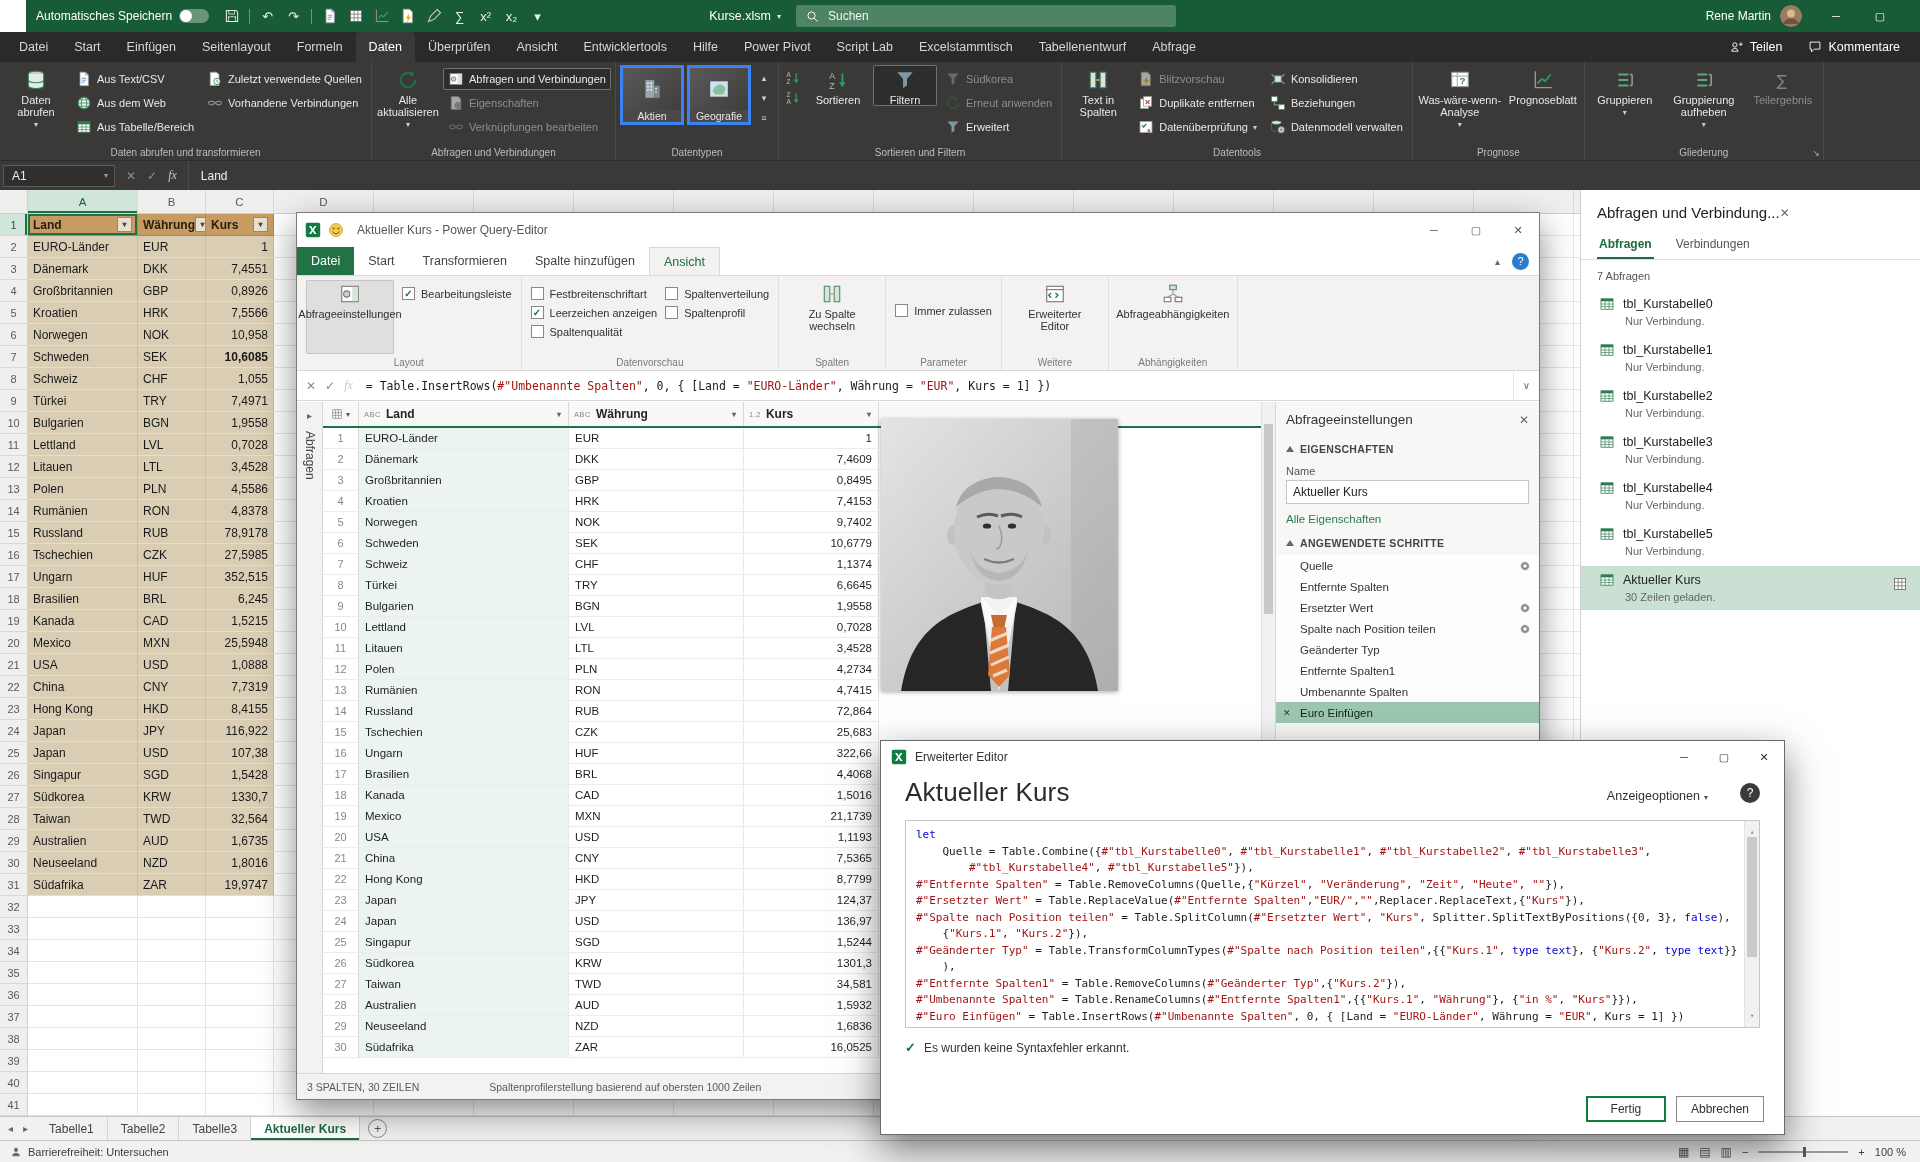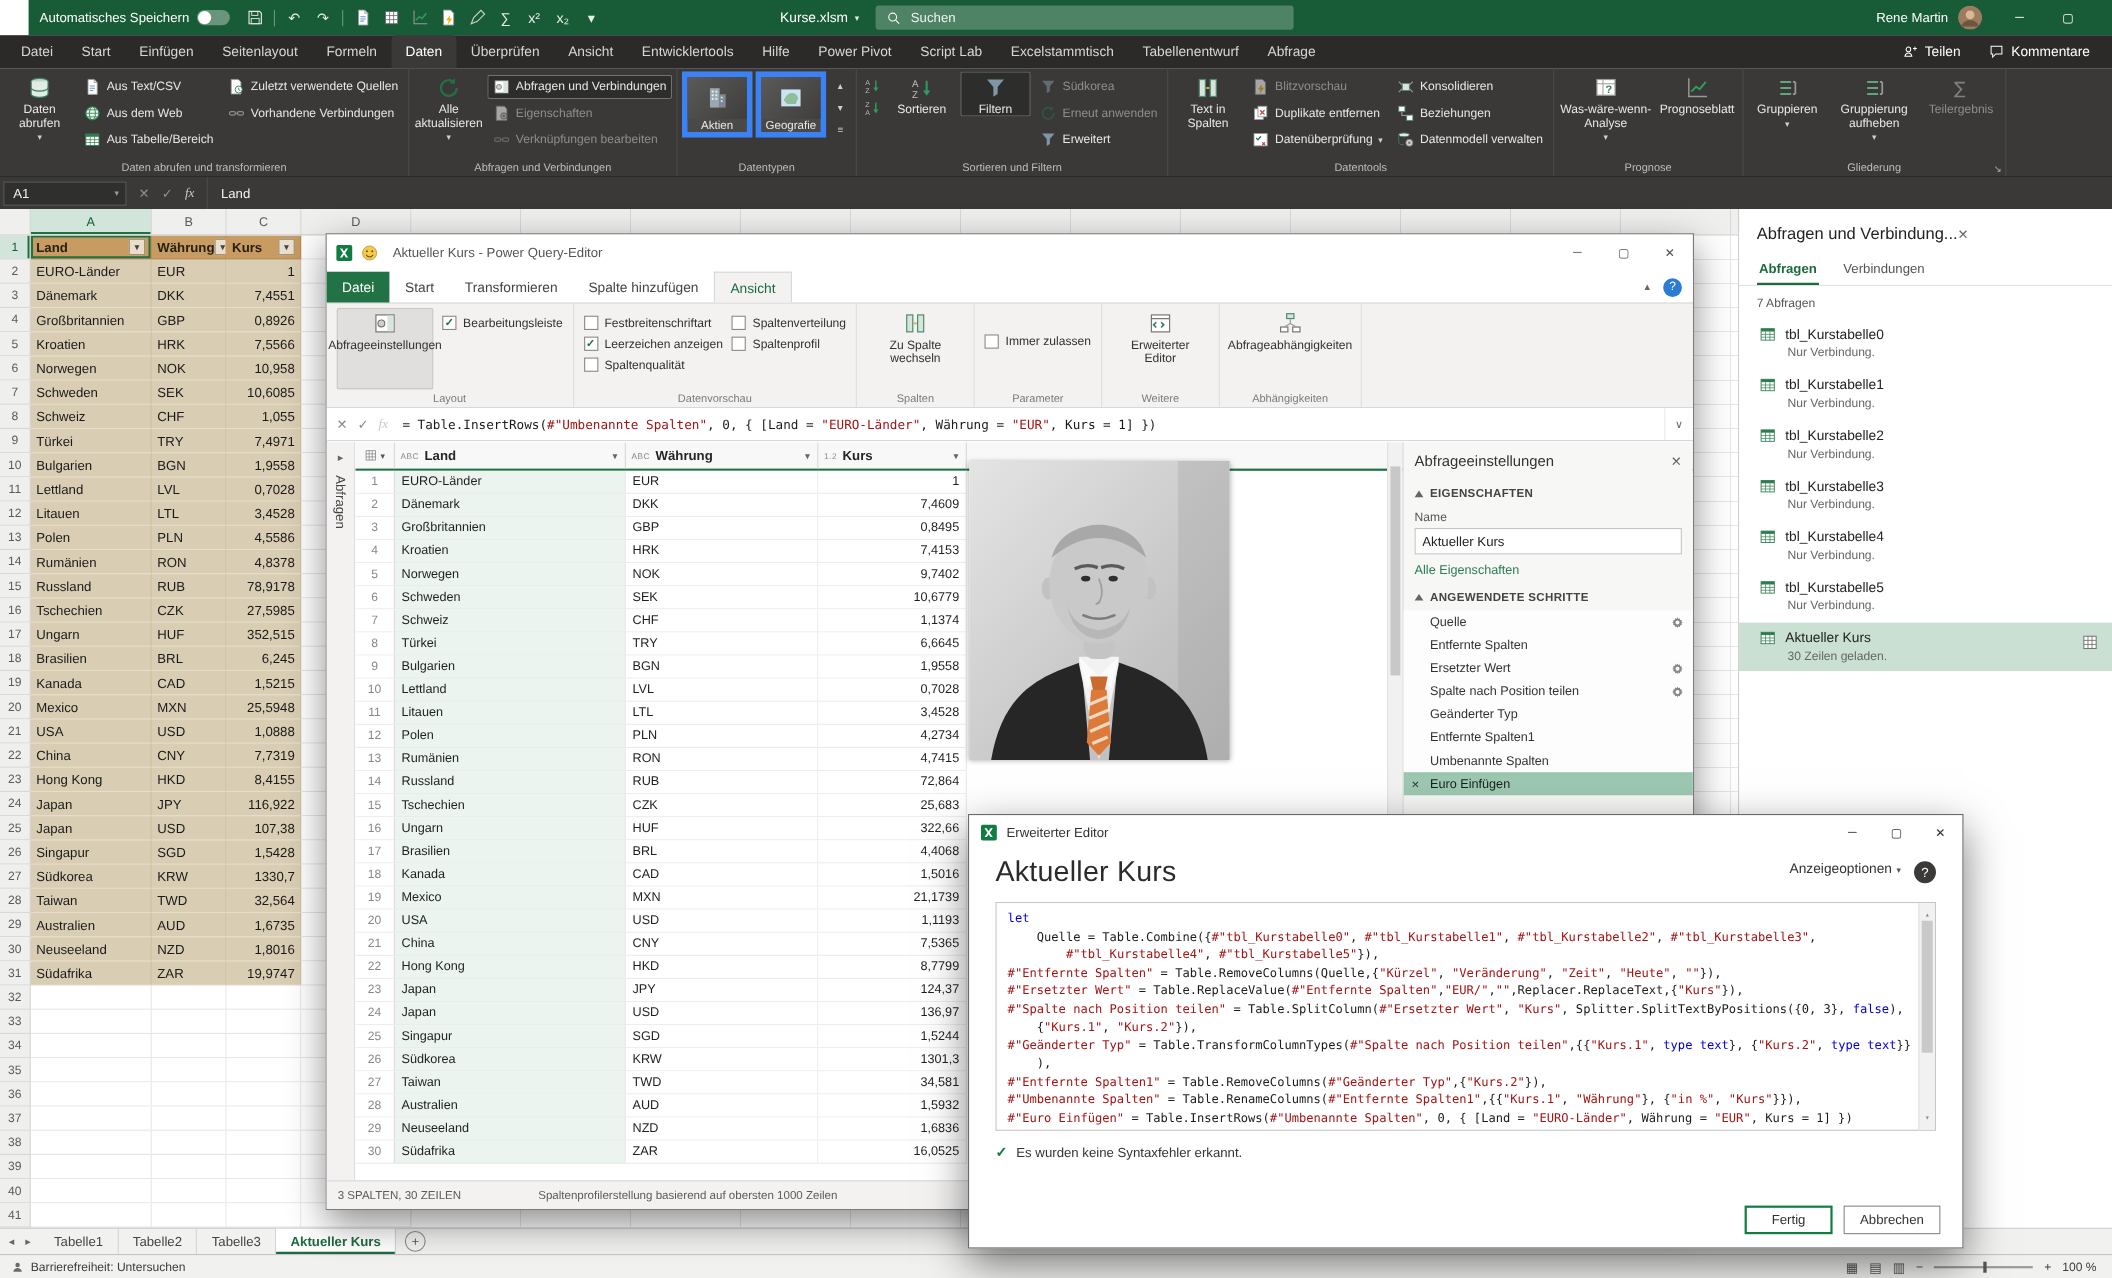--- a/index.html
+++ b/index.html
@@ -41,21 +41,21 @@
   .grp{position:relative;display:flex;flex-direction:column;border-right:1px solid #4B4A49;padding:3px 4px 16px;flex:none;}
   .grp-body{display:flex;align-items:flex-start;gap:3px;flex:1;}
   .grp-label{position:absolute;left:0;right:0;bottom:2px;text-align:center;font-size:10px;color:#BDBDBB;white-space:nowrap;padding:0 8px;}
   .big{display:flex;flex-direction:column;align-items:center;width:64px;text-align:center;font-size:11px;line-height:12px;padding:4px 1px 0;gap:3px;color:#E8E8E6;}
   .chevsm{font-size:8px;color:#CFCFCD;line-height:7px;}
   .col{display:flex;flex-direction:column;gap:2px;padding-top:3px;}
   .sm{display:flex;align-items:center;gap:5px;height:22px;padding:0 5px;font-size:11px;white-space:nowrap;color:#E8E8E6;}
   .dim{color:#8E8E8C !important;}
   .dim svg{opacity:.55;}
   .on{background:#2D2D2C;box-shadow:inset 0 0 0 1px #71716F;border-radius:2px;}
-  .tile{width:64px;height:60px;background:#4A4948;border:5px solid #3b82f6;display:flex;flex-direction:column;align-items:center;font-size:10.5px;color:#E8E8E6;}
+  .tile{width:64px;height:60px;background:#4A4948;border:3px solid #3b82f6;display:flex;flex-direction:column;align-items:center;font-size:10.5px;color:#E8E8E6;}
   .timg{flex:1;display:flex;align-items:center;justify-content:center;width:100%;background:linear-gradient(135deg,#5a5a59,#3f3e3d);}
   .minicol{display:flex;flex-direction:column;gap:1px;padding-top:3px;}
   .mini{width:20px;height:19px;display:flex;align-items:center;justify-content:center;font-size:9px;color:#CFCFCD;}
   .dlaunch{position:absolute;right:3px;bottom:2px;font-size:9px;color:#A9A9A7;}
 
   
   #fbar{position:absolute;top:160px;left:0;width:100%;height:30px;background:#3A3938;border-top:1px solid #2C2B2A;display:flex;align-items:center;color:#E8E8E6;z-index:3;}
   .namebox{width:112px;height:22px;margin-left:3px;background:#2F2F2E;border:1px solid #5A5A58;display:flex;align-items:center;padding-left:8px;font-size:12px;color:#F0F0EE;}
   .nb-chev{margin-left:auto;padding:0 6px;color:#9A9A98;font-size:8px;}
   .fbtns{display:flex;align-items:center;gap:11px;padding:0 11px;border-right:1px solid #4B4A49;height:100%;}
@@ -169,21 +169,21 @@
   .pq-status{position:absolute;left:0;right:0;bottom:0;height:26px;background:#F3F2F1;border-top:1px solid #D8D8D8;display:flex;align-items:center;gap:70px;padding-left:10px;font-size:10.5px;color:#5A5A58;}
 
   
   #ae{position:absolute;left:880px;top:740px;width:905px;height:395px;background:#fff;border:1px solid #6A6A6A;box-shadow:0 14px 36px rgba(0,0,0,.5);z-index:40;}
   .ae-title{height:32px;display:flex;align-items:center;gap:8px;padding-left:10px;font-size:12px;color:#333;}
   .ae-ctrl{margin-left:auto;display:flex;height:100%;}
   .ae-ctrl span{width:40px;display:flex;align-items:center;justify-content:center;color:#333;font-size:11px;}
   .ae-content{padding:4px 24px 0;}
   .ae-headrow{display:flex;align-items:center;}
   .ae-heading{font-size:26px;color:#2B2B2B;font-weight:400;letter-spacing:.2px;}
-  .ae-right{margin-left:auto;display:flex;align-items:flex-start;gap:12px;font-size:12.5px;color:#333;}
+  .ae-right{margin-left:auto;display:flex;align-items:flex-end;gap:32px;font-size:12.5px;color:#333;}
   .ae-chev{font-size:8px;color:#555;margin-left:4px;}
   .ae-help{width:20px;height:20px;border-radius:50%;background:#3B3A39;color:#fff;display:flex;align-items:center;justify-content:center;font-size:12px;}
   .ae-code{position:relative;margin-top:12px;height:208px;border:1px solid #C8C6C4;overflow:hidden;padding:6px 22px 6px 10px;font-family:"DejaVu Sans Mono",monospace;font-size:11px;line-height:16.5px;color:#1B1B1B;}
   .cl{white-space:pre;}
   .tok-k{color:#0000D4;}
   .tok-s{color:#A31515;}
   .ae-scroll{position:absolute;right:0;top:0;bottom:0;width:15px;background:#F1F1F1;border-left:1px solid #E3E3E3;display:flex;flex-direction:column;align-items:center;justify-content:space-between;font-size:7px;color:#888;padding:3px 0;}
   .aethumb{position:absolute;left:2px;right:2px;top:16px;height:120px;background:#C9C9C9;}
   .ae-check{display:flex;align-items:center;gap:8px;margin-top:12px;font-size:12px;color:#333;}
   .ck{color:#107C41;font-size:13px;font-weight:bold;}
@@ -818,21 +818,21 @@
           <div class="rowhead">6</div>
           <div class="xc td" style="width: 110px;">Norwegen</div>
           <div class="xc td" style="width: 68px;">NOK</div>
           <div class="xc td num" style="width: 68px;">10,958</div>
           <div class="xc empty" style="width: 100px;"></div>
         </div>
         <div class="xrow">
           <div class="rowhead">7</div>
           <div class="xc td" style="width: 110px;">Schweden</div>
           <div class="xc td" style="width: 68px;">SEK</div>
-          <div class="xc td num" style="width: 68px;">10,6085</div>
+          <div class="xc td num" style="width: 68px; font-weight: bold;">10,6085</div>
           <div class="xc empty" style="width: 100px;"></div>
         </div>
         <div class="xrow">
           <div class="rowhead">8</div>
           <div class="xc td" style="width: 110px;">Schweiz</div>
           <div class="xc td" style="width: 68px;">CHF</div>
           <div class="xc td num" style="width: 68px;">1,055</div>
           <div class="xc empty" style="width: 100px;"></div>
         </div>
         <div class="xrow">

